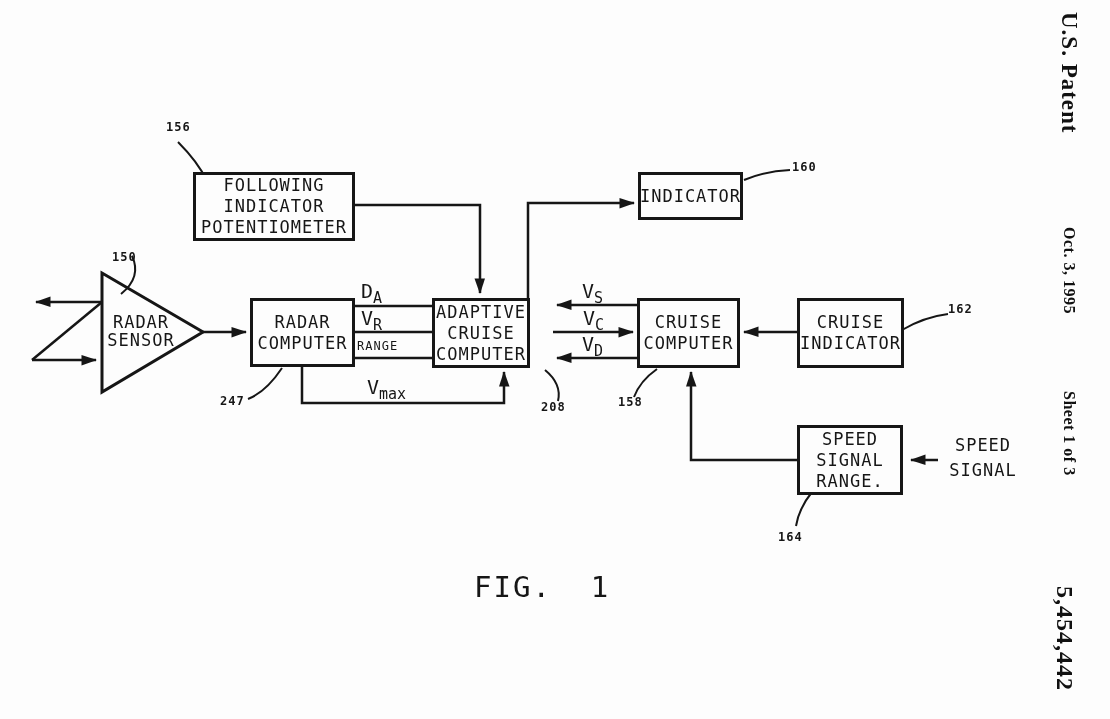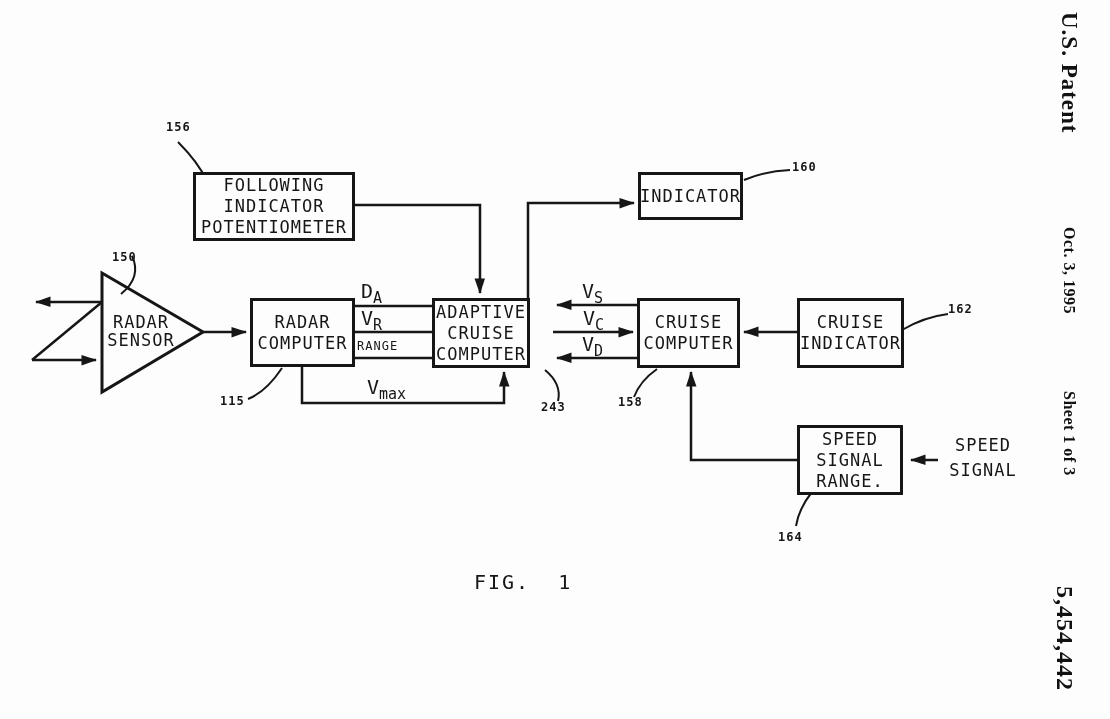--- a/index.html
+++ b/index.html
@@ -27,21 +27,21 @@
   .tri-label{
     position:absolute; left:103px; top:313px; width:76px;
     text-align:center; font-size:17px; letter-spacing:1px; line-height:18px;
   }
   .speed-signal{
     position:absolute; left:944px; top:433px; width:78px;
     text-align:center; font-size:17px; letter-spacing:1px; line-height:25px;
   }
   .caption{
     position:absolute; left:474px; top:570px;
-    font-size:20px; letter-spacing:2px; white-space:pre;
+    font-size:29px; letter-spacing:2px; white-space:pre;
   }
   
   .vt{
     position:absolute; writing-mode:vertical-rl;
     font-family:"Liberation Serif", serif; font-weight:bold; color:#111;
     white-space:nowrap;
   }
   .vt-title{left:1056px; top:12px;  font-size:23px; letter-spacing:1px;}
   .vt-date {left:1060px; top:227px; font-size:16px; letter-spacing:0.5px;}
   .vt-sheet{left:1060px; top:391px; font-size:16px; letter-spacing:0.5px;}
@@ -136,22 +136,22 @@
     <div>SIGNAL</div>
     <div>RANGE.</div>
   </div>
 
   <div class="tri-label">
     <div>RADAR</div>
     <div>SENSOR</div>
   </div>
 
   <div class="ref" style="left:112px; top:250px;">150</div>
-  <div class="ref" style="left:220px; top:394px;">115</div>
-  <div class="ref" style="left:541px; top:400px;">243</div>
+  <div class="ref" style="left:220px; top:394px;">247</div>
+  <div class="ref" style="left:541px; top:400px;">208</div>
   <div class="ref" style="left:166px; top:120px;">156</div>
   <div class="ref" style="left:618px; top:395px;">158</div>
   <div class="ref" style="left:792px; top:160px;">160</div>
   <div class="ref" style="left:948px; top:302px;">162</div>
   <div class="ref" style="left:778px; top:530px;">164</div>
 
   <div class="sig" style="left:361px; top:279px;">
     <span class="m">D</span><span class="s">A</span>
   </div>
   <div class="sig" style="left:361px; top:306px;">

